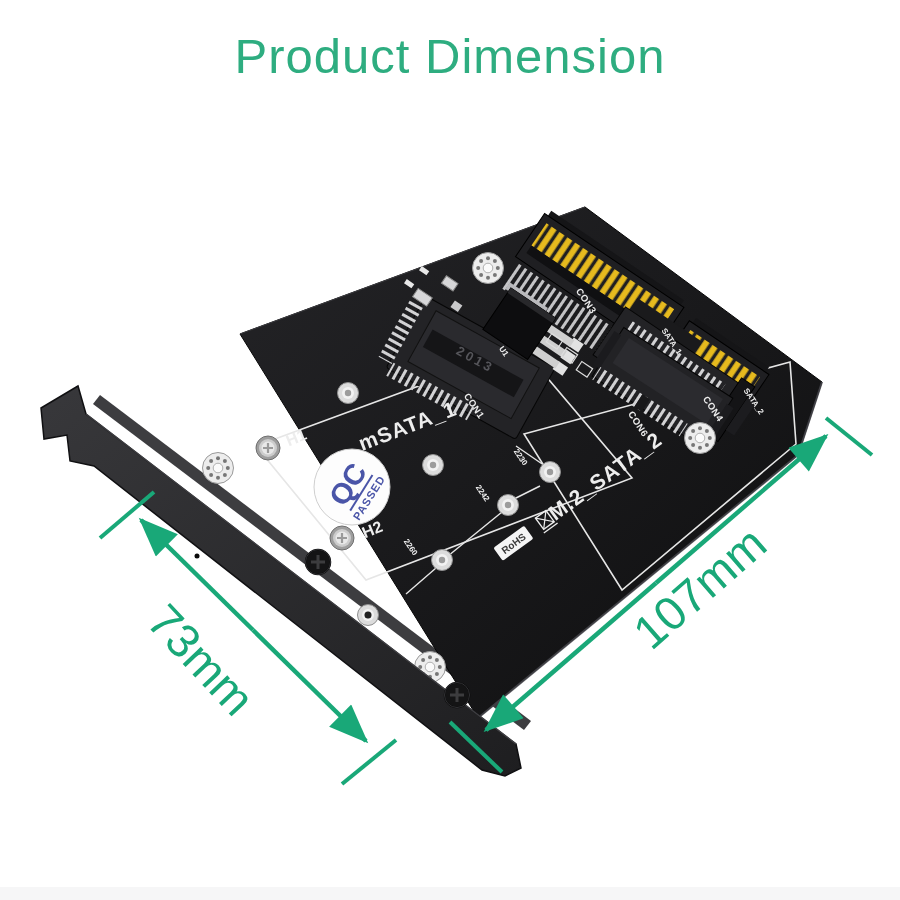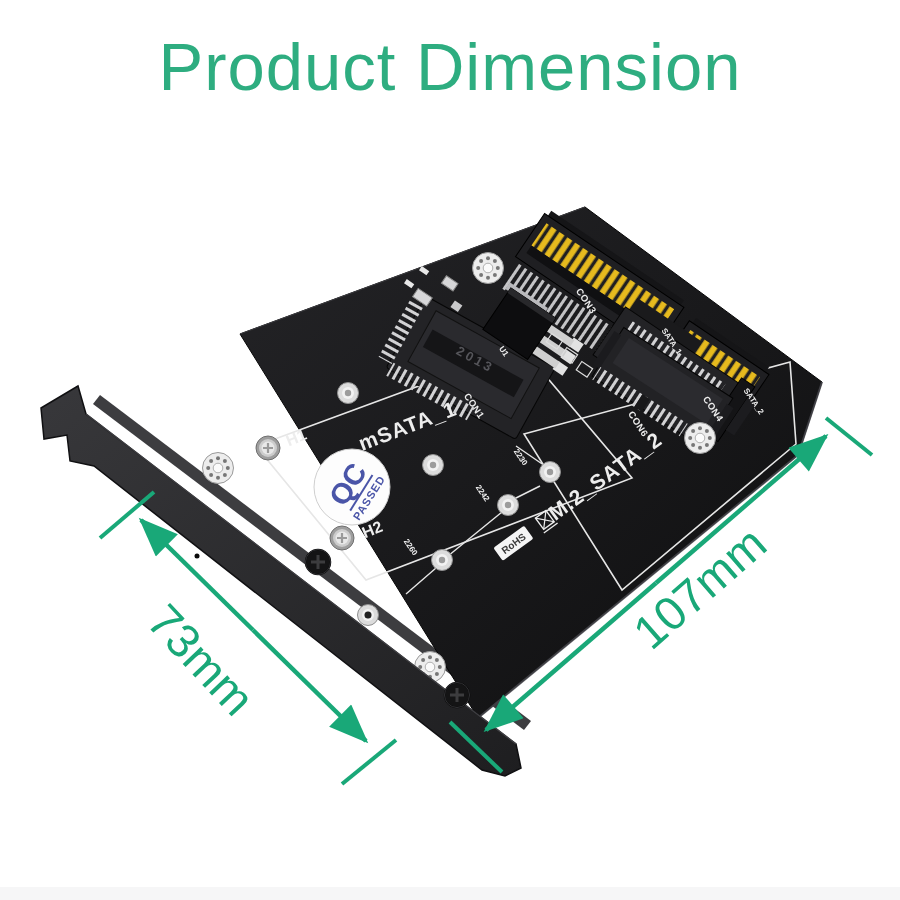--- a/index.html
+++ b/index.html
@@ -1,20 +1,20 @@
 <!DOCTYPE html>
 <html><head>
 <meta charset="utf-8">
 <style>
   html,body{margin:0;padding:0;}
   body{width:900px;height:900px;background:#ffffff;overflow:hidden;
        font-family:"Liberation Sans",sans-serif;}
   .stage{position:relative;width:900px;height:900px;background:#ffffff;}
   .page-title{position:absolute;top:28px;left:0;width:900px;text-align:center;
-      font-size:67px;font-weight:400;letter-spacing:1px;color:#2EAD80;margin:0;}
+      font-size:49px;font-weight:400;letter-spacing:1px;color:#2EAD80;margin:0;}
   .floor-band{position:absolute;left:0;bottom:0;width:900px;height:13px;background:#f6f6f7;}
   svg{position:absolute;left:0;top:0;}
   text{font-family:"Liberation Sans",sans-serif;}
   .sk{fill:#ededed;font-weight:bold;}
   .sk-lg{font-size:21px;letter-spacing:1px;}
   .sk-md{font-size:16px;}
   .sk-sm{font-size:9.5px;letter-spacing:.5px;}
   .sk-xs{font-size:8px;}
   .dim-label{fill:#19A878;font-size:47px;font-weight:400;}
   .qc-big{fill:#4A55A8;font-size:29px;font-weight:bold;}

